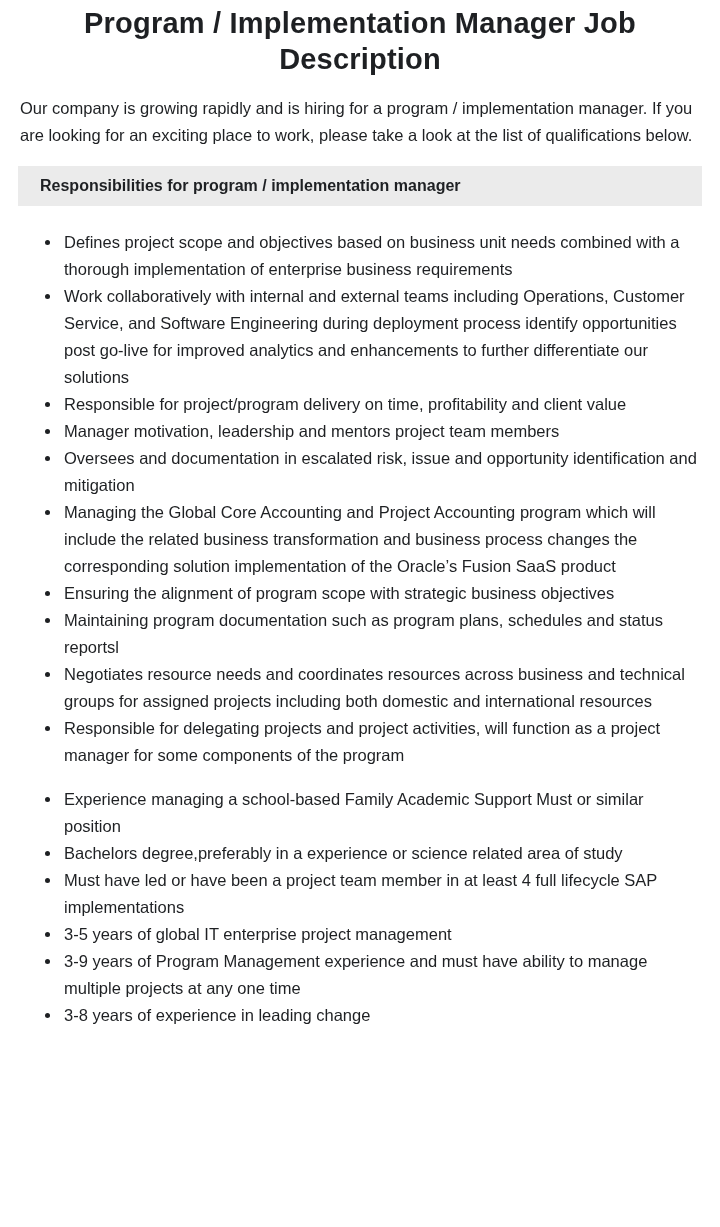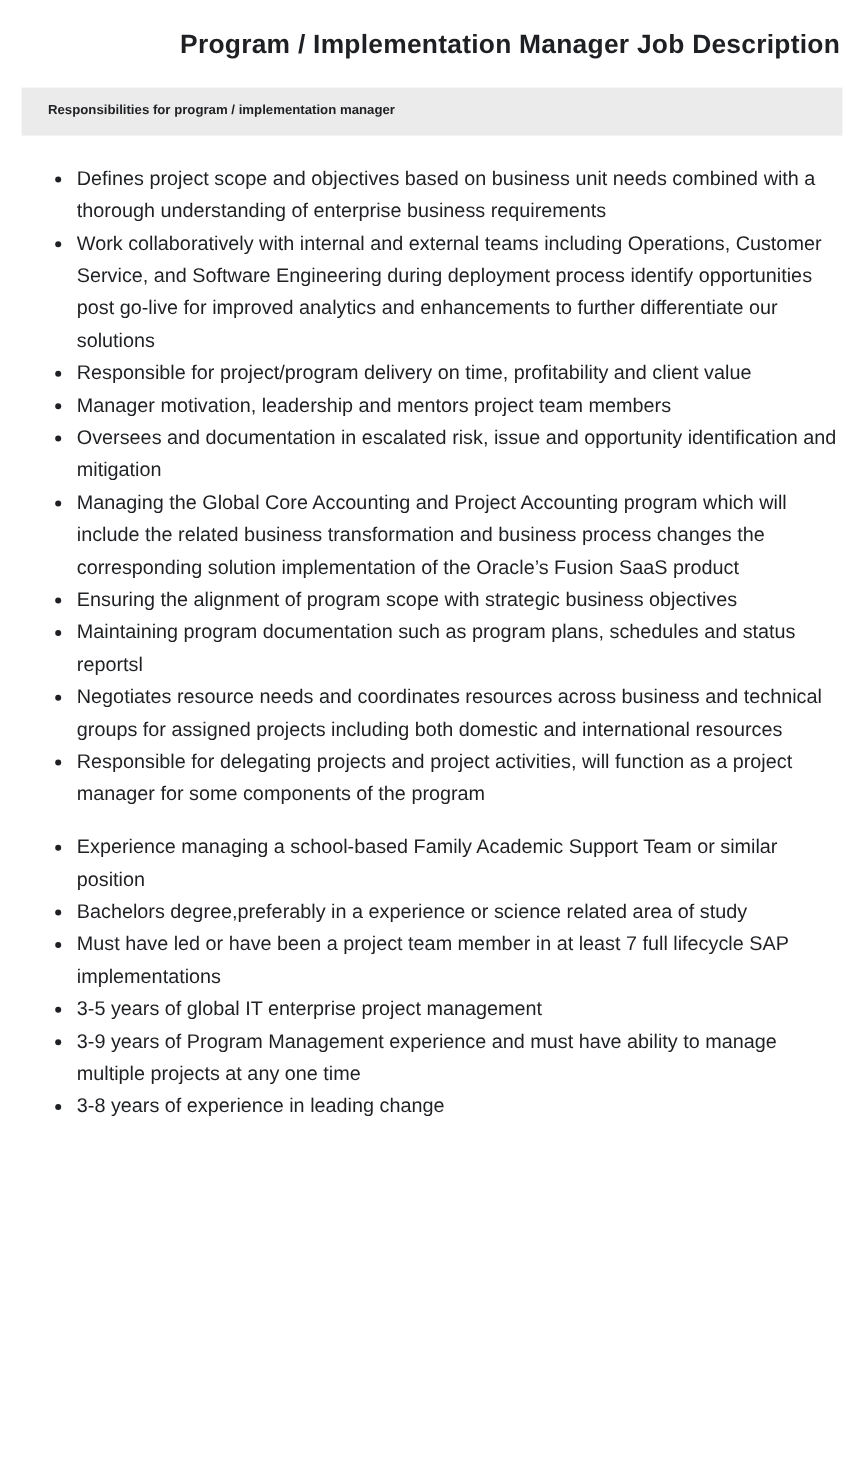--- a/index.html
+++ b/index.html
@@ -12,35 +12,35 @@
     font-family: "Liberation Sans", "DejaVu Sans", sans-serif;
     color: #1e2023;
     -webkit-font-smoothing: antialiased;
   }
   .page {
     width: 680px;
     margin: 0 auto;
     padding-top: 4px;
   }
   h1.page-title {
-    font-size: 22px;
+    font-size: 29px;
     line-height: 36px;
     font-weight: 700;
-    text-align: right;
-    margin: 15px 0 18px 0;
+    text-align: center;
+    margin: 1px 0 18px 0;
     letter-spacing: 0.2px;
   }
   p.intro {
     font-size: 16.5px;
     line-height: 27px;
     margin: 0 0 17px 0;
   }
   .section-heading {
     background: #ebebeb;
-    font-size: 11px;
+    font-size: 16px;
     font-weight: 700;
     line-height: 21px;
     padding: 9px 22px 10px 22px;
     margin: 0 -2px 23px -2px;
   }
   ul.bullets {
     list-style: disc outside;
     margin: 0 0 17px 0;
     padding: 0 0 0 42px;
     font-size: 16.5px;
@@ -51,41 +51,42 @@
     margin: 0;
   }
 </style>
 </head>
 <body>
 
 <div class="page">
 
   <h1 class="page-title">Program / Implementation Manager Job Description</h1>
 
+  <p class="intro">Our company is growing rapidly and is hiring for a program / implementation manager. If you are looking for an exciting place to work, please take a look at the list of qualifications below.</p>
 
   <section>
     <div class="section-heading">Responsibilities for program / implementation manager</div>
     <ul class="bullets">
-        <li>Defines project scope and objectives based on business unit needs combined with a thorough understanding of enterprise business requirements</li>
+        <li>Defines project scope and objectives based on business unit needs combined with a thorough implementation of enterprise business requirements</li>
         <li>Work collaboratively with internal and external teams including Operations, Customer Service, and Software Engineering during deployment process identify opportunities post go-live for improved analytics and enhancements to further differentiate our solutions</li>
         <li>Responsible for project/program delivery on time, profitability and client value</li>
         <li>Manager motivation, leadership and mentors project team members</li>
         <li>Oversees and documentation in escalated risk, issue and opportunity identification and mitigation</li>
         <li>Managing the Global Core Accounting and Project Accounting program which will include the related business transformation and business process changes the corresponding solution implementation of the Oracle’s Fusion SaaS product</li>
         <li>Ensuring the alignment of program scope with strategic business objectives</li>
         <li>Maintaining program documentation such as program plans, schedules and status reportsl</li>
         <li>Negotiates resource needs and coordinates resources across business and technical groups for assigned projects including both domestic and international resources</li>
         <li>Responsible for delegating projects and project activities, will function as a project manager for some components of the program</li>
       </ul>
   </section>
 
   <section>
     <ul class="bullets">
-        <li>Experience managing a school-based Family Academic Support Team or similar position</li>
+        <li>Experience managing a school-based Family Academic Support Must or similar position</li>
         <li>Bachelors degree,preferably in a experience or science related area of study</li>
-        <li>Must have led or have been a project team member in at least 7 full lifecycle SAP implementations</li>
+        <li>Must have led or have been a project team member in at least 4 full lifecycle SAP implementations</li>
         <li>3-5 years of global IT enterprise project management</li>
         <li>3-9 years of Program Management experience and must have ability to manage multiple projects at any one time</li>
         <li>3-8 years of experience in leading change</li>
       </ul>
   </section>
 
 </div>
 
 </body></html>

